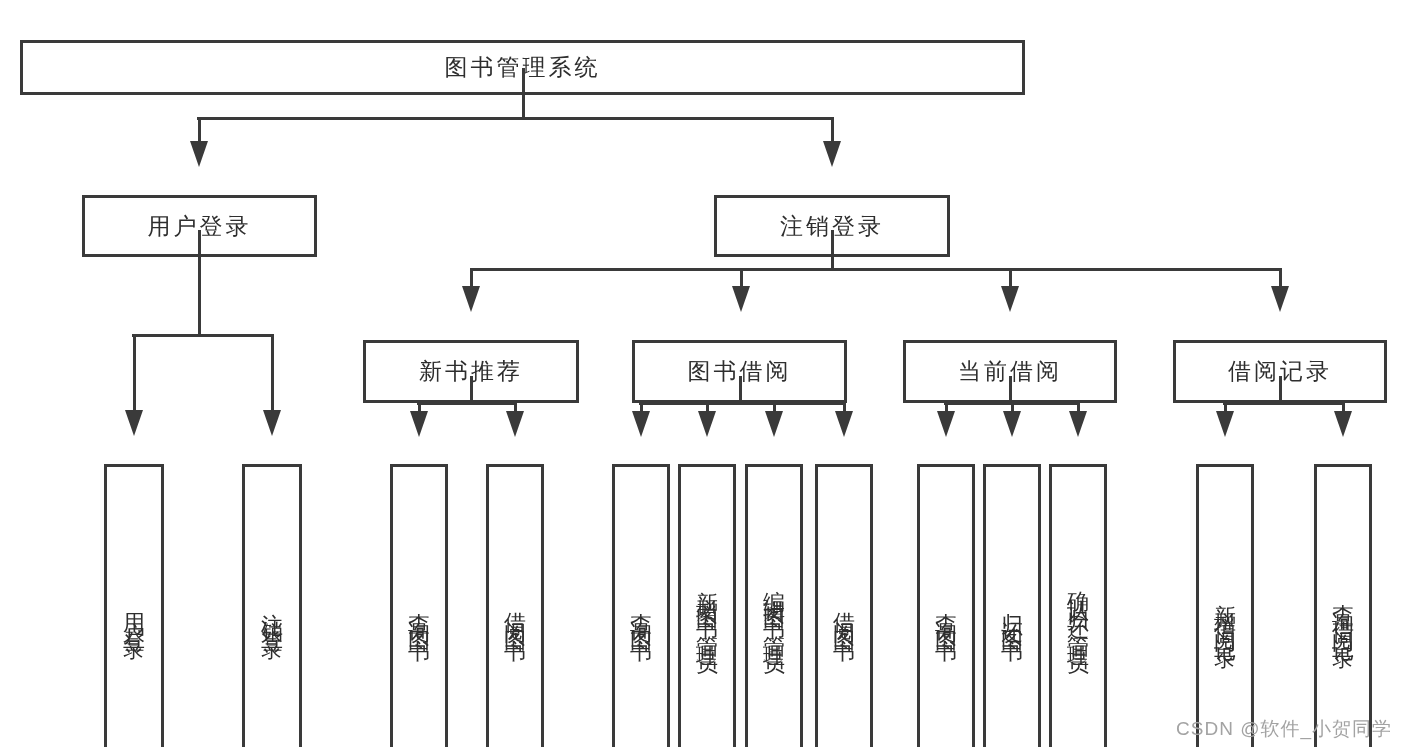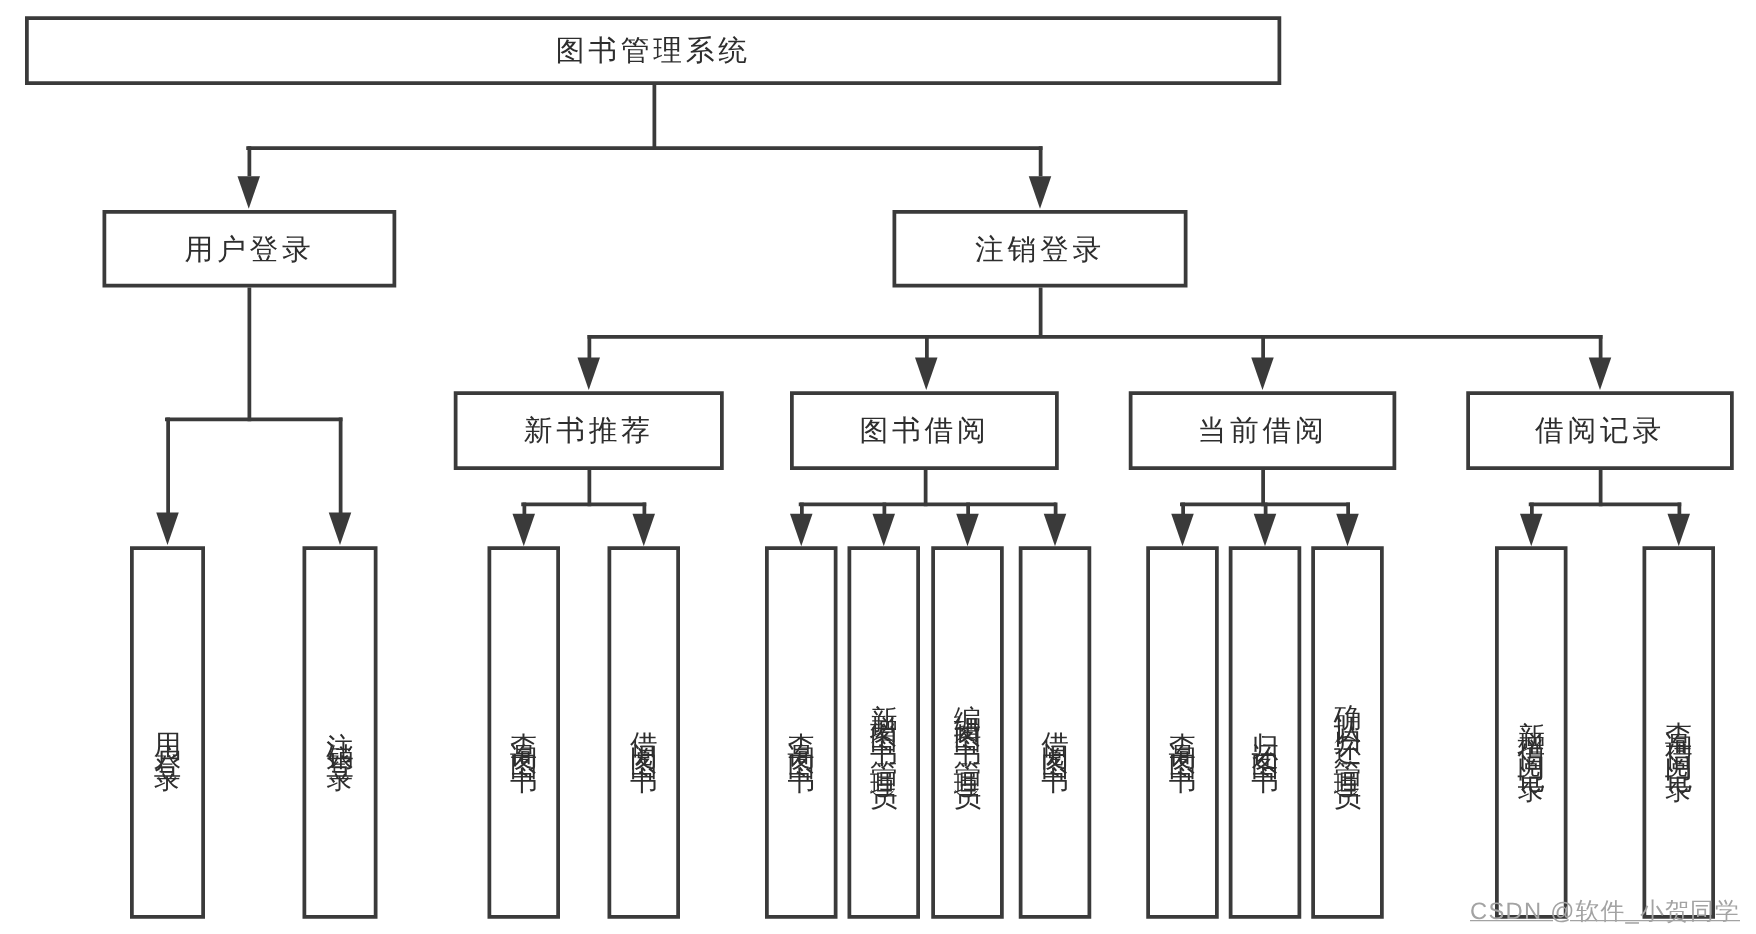--- a/index.html
+++ b/index.html
@@ -14,35 +14,36 @@
     position:relative;width:1405px;height:747px;background:var(--bg);
     font-family:"Liberation Sans","DejaVu Sans",sans-serif;color:var(--text);
     overflow:hidden;
   }
   .box{
     position:absolute;box-sizing:border-box;background:var(--fill);
     border:3px solid var(--line);
     display:flex;align-items:center;justify-content:center;
     font-size:23px;letter-spacing:3px;color:var(--text);
     white-space:nowrap;
+    margin-top:27px;
   }
   .vbox{
     writing-mode:vertical-rl;text-orientation:mixed;
     font-size:22px;letter-spacing:9px;line-height:1;
   }
   .vl{position:absolute;width:3px;background:var(--line);}
   .hl{position:absolute;height:3px;background:var(--line);}
   .arr{
     position:absolute;width:0;height:0;
     border-left:9px solid transparent;border-right:9px solid transparent;
     border-top:26px solid var(--line);
   }
   .watermark{
     position:absolute;right:13px;bottom:5px;z-index:5;
-    font-size:19px;letter-spacing:1px;color:var(--wm);text-decoration:underline;
+    font-size:19px;letter-spacing:1px;color:var(--wm);
   }
 </style>
 </head>
 <body>
 
 <div class="canvas">
 
   <div class="box" style="left:20px;top:13px;width:1005px;height:55px;">图书管理系统</div>
 
   <div class="vl" style="left:522px;top:68px;height:52px;"></div>

